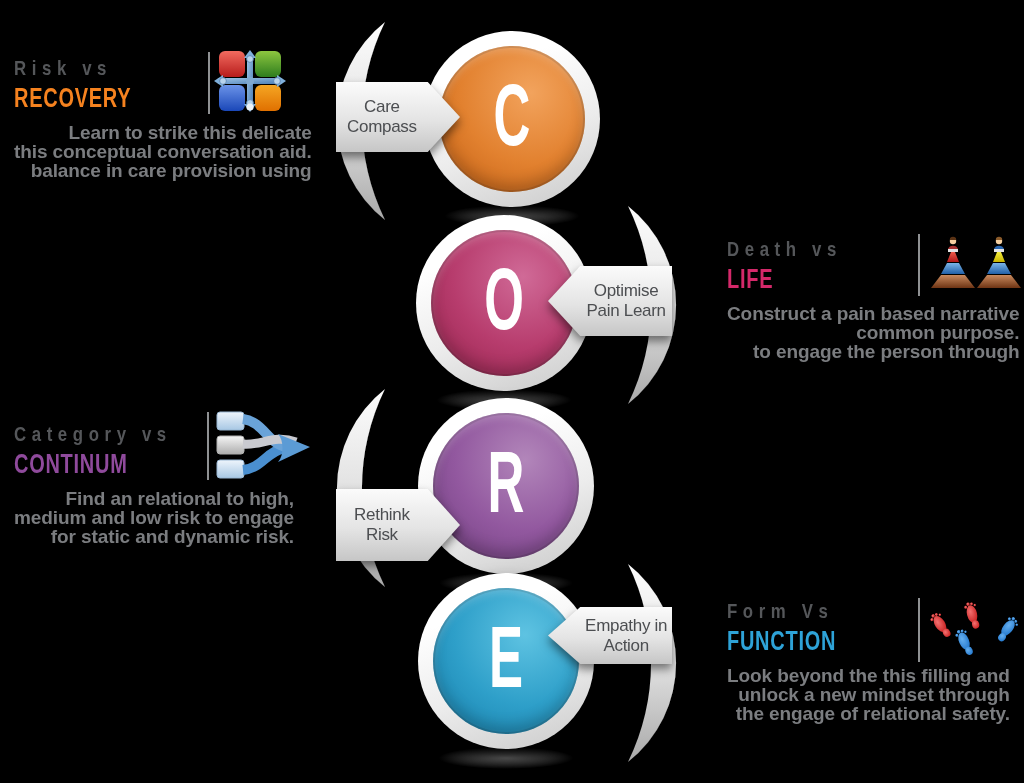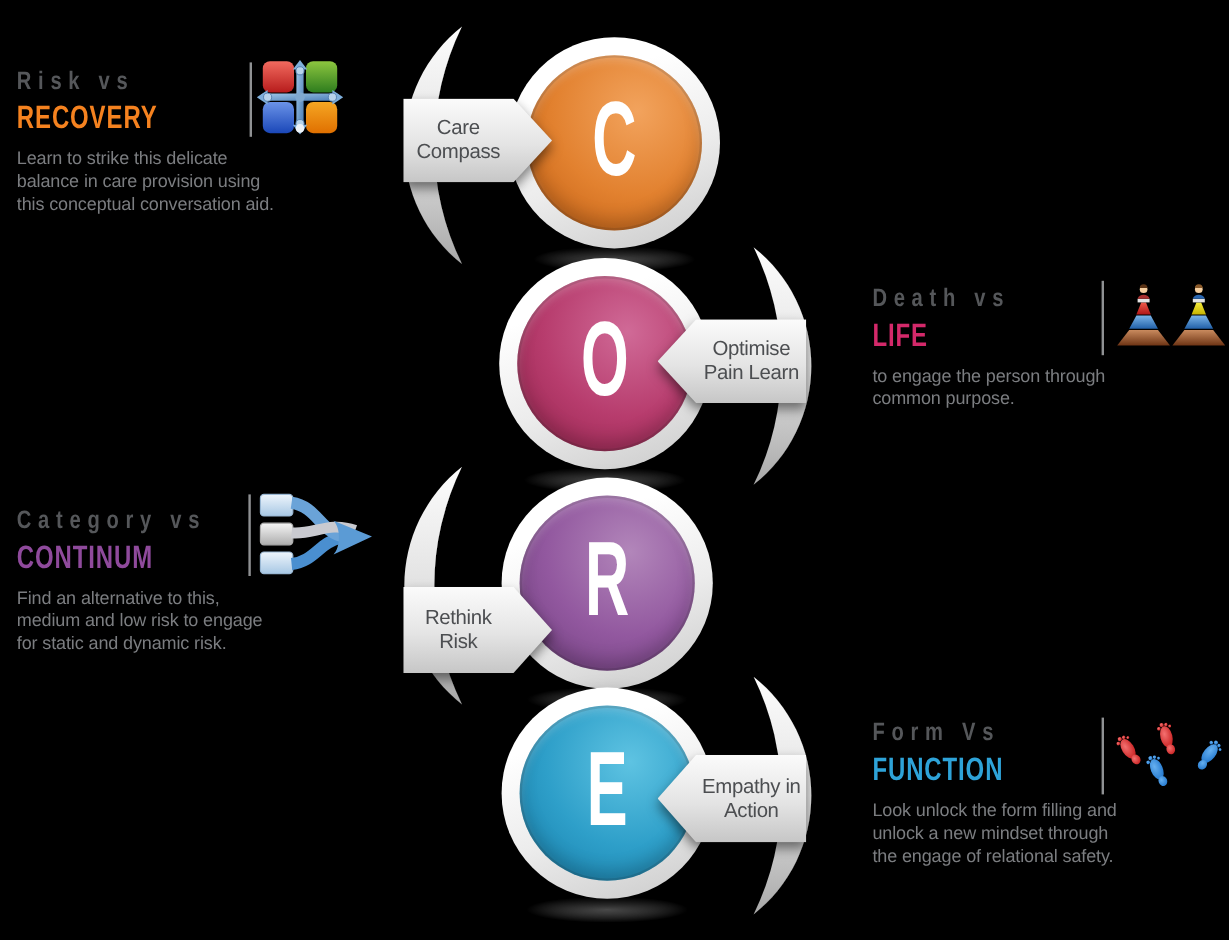--- a/index.html
+++ b/index.html
@@ -27,31 +27,31 @@
   .arrow{position:absolute;filter:drop-shadow(0 5px 5px rgba(0,0,0,.5));}
   .arrow-shape{width:100%;height:100%;display:flex;align-items:center;
         background:linear-gradient(180deg,#fbfbfb 0%,#e4e4e4 55%,#c6c6c6 100%);}
   .arrow.left  .arrow-shape{clip-path:polygon(0 0,74% 0,100% 50%,74% 100%,0 100%);justify-content:flex-start;}
   .arrow.right .arrow-shape{clip-path:polygon(26% 0,100% 0,100% 100%,26% 100%,0 50%);justify-content:flex-end;}
   .arrow-text{width:74%;text-align:center;font-size:17px;font-weight:400;color:#4c4e51;
         line-height:20px;letter-spacing:-.3px;}
   .arrow-c{left:336px;top:82px;width:124px;height:70px;}
   .arrow-o{left:548px;top:266px;width:124px;height:70px;}
   .arrow-r{left:336px;top:450px;width:124px;height:72px;margin-top:39px;}
-  .arrow-e{left:548px;top:629px;width:124px;height:73px;}
+  .arrow-e{left:548px;top:607px;width:124px;height:57px;}
 
   
   .block{position:absolute;}
   .b-title{font-size:21px;font-weight:700;color:#55575a;letter-spacing:7px;
         transform:scaleX(.8);transform-origin:left top;white-space:nowrap;}
   .b-sub{font-size:27px;font-weight:700;letter-spacing:1px;margin-top:3px;
         transform:scaleX(.74);transform-origin:left top;white-space:nowrap;}
   .b-body{margin-top:9px;}
-  .b-line{font-size:15px;font-weight:400;color:#7b7d80;line-height:19px;
-        letter-spacing:-.1px;white-space:nowrap;}
+  .b-line{font-size:19px;font-weight:700;color:#7b7d80;line-height:19px;
+        letter-spacing:-.1px;white-space:nowrap;text-align:right;}
   .block-1{left:14px;top:56px;}
   .block-2{left:727px;top:237px;}
   .block-3{left:14px;top:422px;}
   .block-4{left:727px;top:599px;}
 
   .divider{position:absolute;width:2px;background:#8f9193;}
   .d1{left:208px;top:52px;height:62px;}
   .d2{left:918px;top:234px;height:62px;}
   .d3{left:207px;top:412px;height:68px;}
   .d4{left:918px;top:598px;height:64px;}
@@ -133,46 +133,47 @@
     <div class="arrow-shape">
       <div class="arrow-text">Empathy in Action</div>
     </div>
   </div>
 
   <div class="block block-1">
     <div class="b-title">Risk vs</div>
     <div class="b-sub" style="color: rgb(245, 130, 31);">RECOVERY</div>
     <div class="b-body">
       <div class="b-line">Learn to strike this delicate</div>
+      <div class="b-line">this conceptual conversation aid.</div>
       <div class="b-line">balance in care provision using</div>
-      <div class="b-line">this conceptual conversation aid.</div>
     </div>
   </div>
   <div class="block block-2">
     <div class="b-title">Death vs</div>
     <div class="b-sub" style="color: rgb(212, 41, 106);">LIFE</div>
     <div class="b-body">
+      <div class="b-line">Construct a pain based narrative</div>
+      <div class="b-line">common purpose.</div>
       <div class="b-line">to engage the person through</div>
-      <div class="b-line">common purpose.</div>
     </div>
   </div>
   <div class="block block-3">
     <div class="b-title">Category vs</div>
     <div class="b-sub" style="color: rgb(143, 74, 156);">CONTINUM</div>
     <div class="b-body">
-      <div class="b-line">Find an alternative to this,</div>
+      <div class="b-line">Find an relational to high,</div>
       <div class="b-line">medium and low risk to engage</div>
       <div class="b-line">for static and dynamic risk.</div>
     </div>
   </div>
   <div class="block block-4">
     <div class="b-title">Form Vs</div>
     <div class="b-sub" style="color: rgb(46, 163, 216);">FUNCTION</div>
     <div class="b-body">
-      <div class="b-line">Look unlock the form filling and</div>
+      <div class="b-line">Look beyond the this filling and</div>
       <div class="b-line">unlock a new mindset through</div>
       <div class="b-line">the engage of relational safety.</div>
     </div>
   </div>
 
   <div class="divider d1"></div>
   <div class="divider d2"></div>
   <div class="divider d3"></div>
   <div class="divider d4"></div>
 

